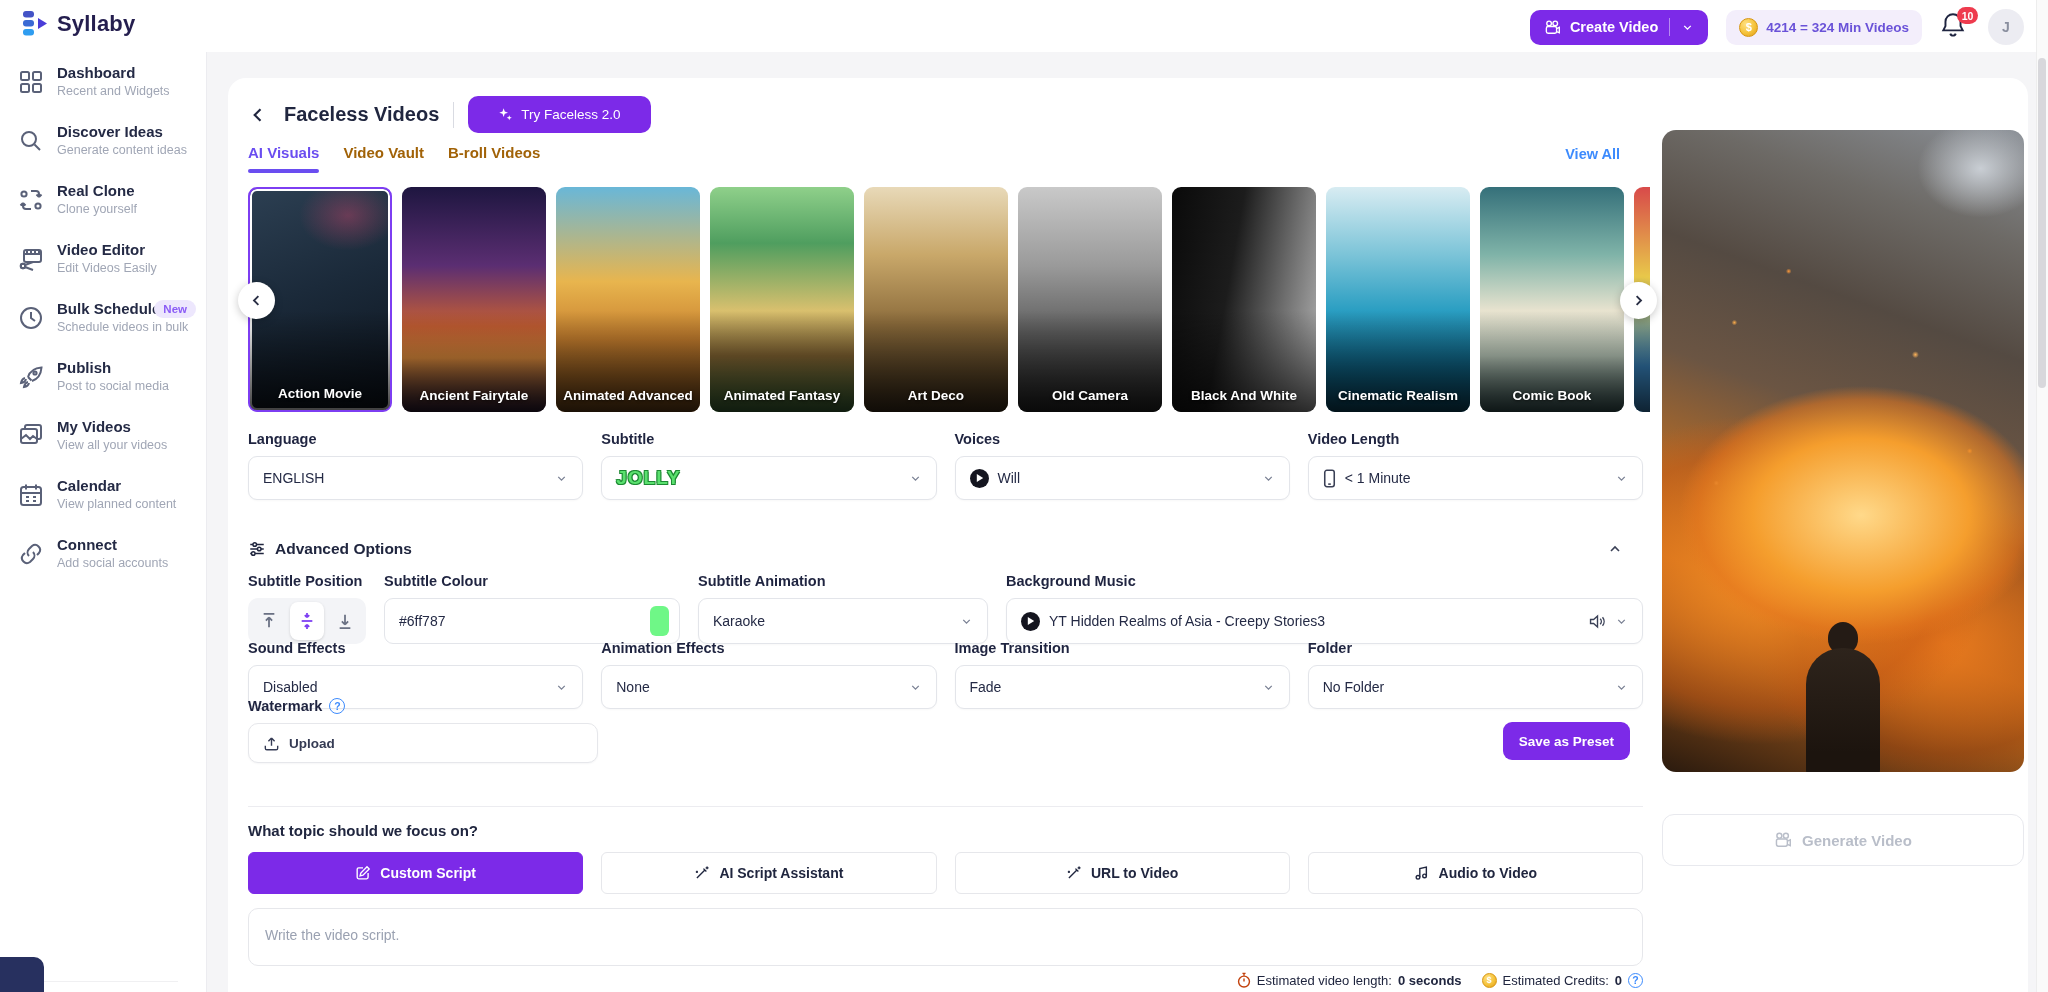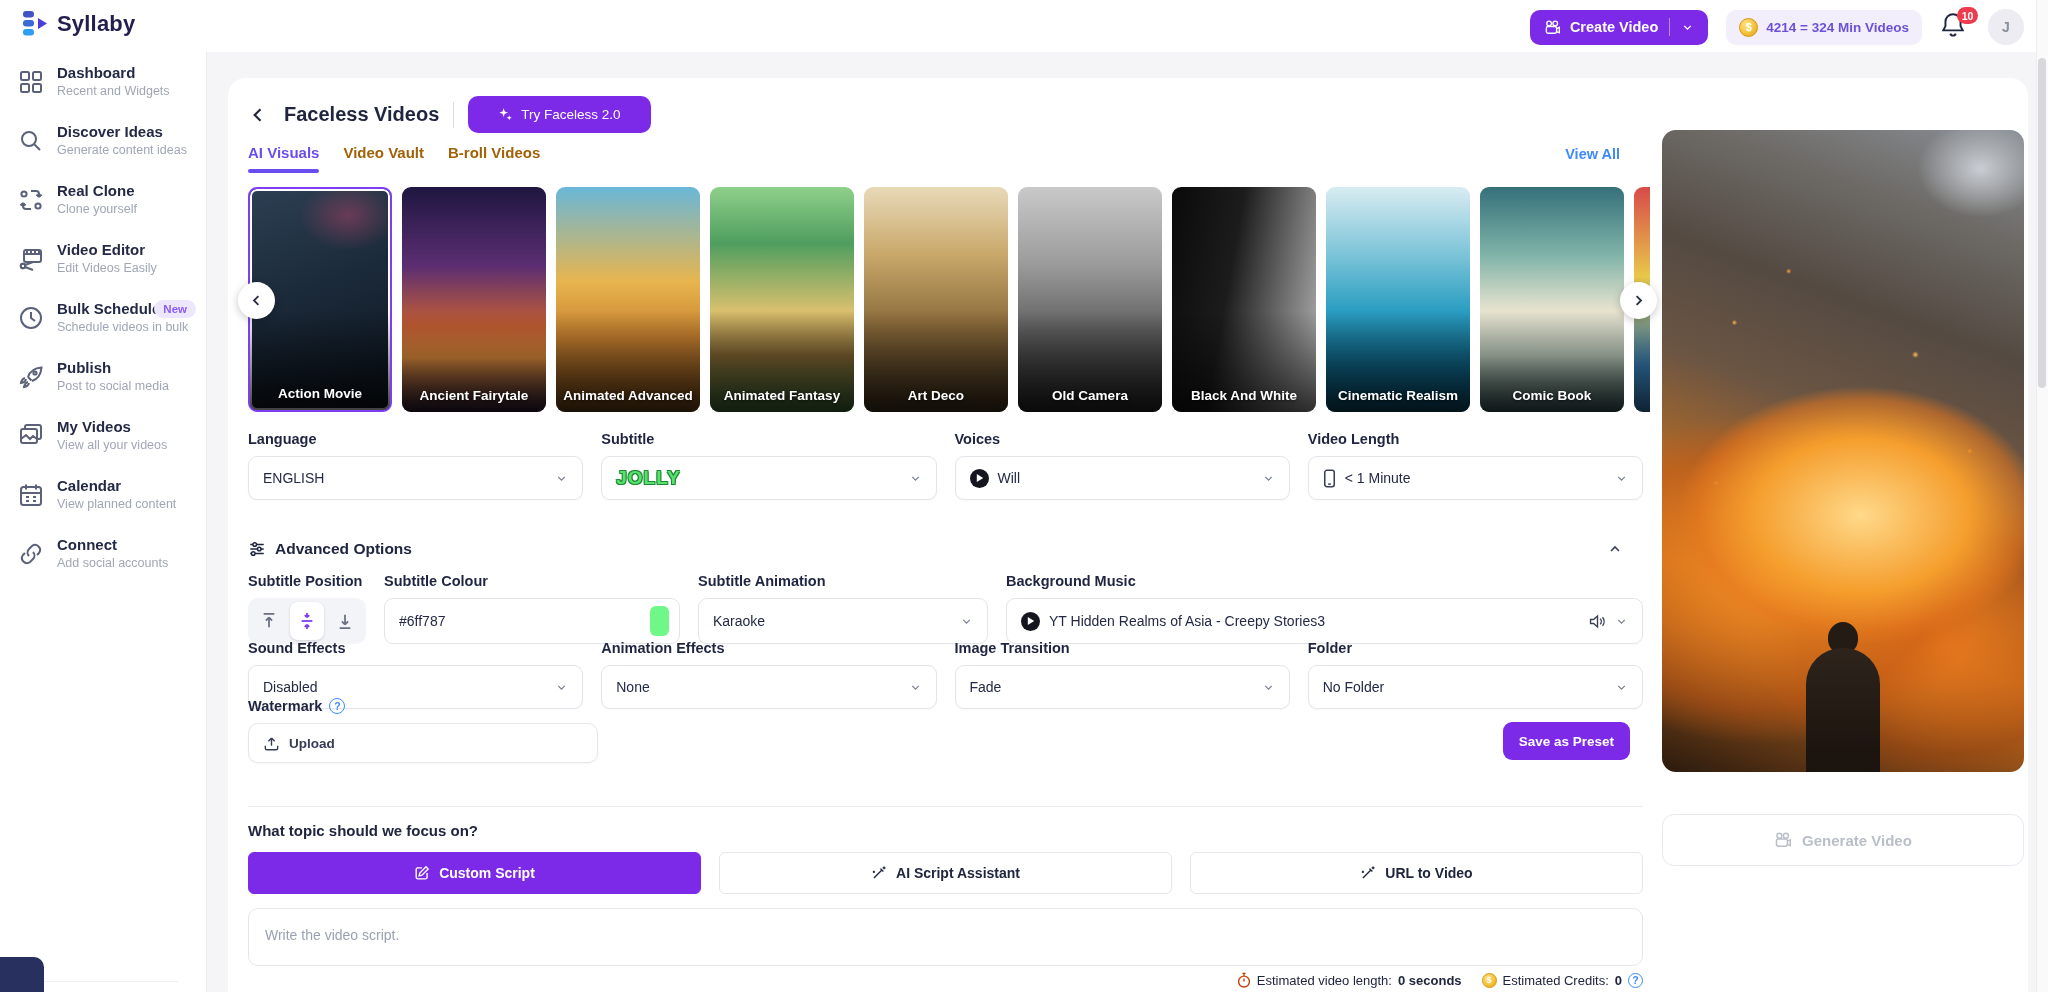--- a/index.html
+++ b/index.html
@@ -566,20 +566,28 @@
           </svg>
         <span>AI Script Assistant</span>
       </div>
       <div class="mode-btn">
         <svg width="16" height="16" viewBox="0 0 22 22" fill="none" stroke="#20263f" stroke-width="1.9">
             <path d="M4 18 L15 7 M13 5 l4 4"></path>
             <path d="M18 2 v4 M16 4 h4 M4 8 v3 M2.5 9.5 h3"></path>
           </svg>
         <span>URL to Video</span>
       </div>
+      <div class="mode-btn">
+        <svg width="16" height="16" viewBox="0 0 22 22" fill="none" stroke="#20263f" stroke-width="1.9">
+            <path d="M8 17 V5 l9 -2 v12"></path>
+            <circle cx="5.5" cy="17" r="2.5"></circle>
+            <circle cx="14.5" cy="15" r="2.5"></circle>
+          </svg>
+        <span>Audio to Video</span>
+      </div>
     </div>
 
     <textarea class="script-area" placeholder="Write the video script." style=""></textarea>
 
     <div class="estimates">
       <span class="est-item">
         <svg width="14" height="16" viewBox="0 0 18 20" fill="none" stroke="#c2410c" stroke-width="1.8">
             <circle cx="9" cy="12" r="7"></circle>
             <path d="M9 8 v4 M7 1.5 h4 M9 1.5 v3"></path>
           </svg>

